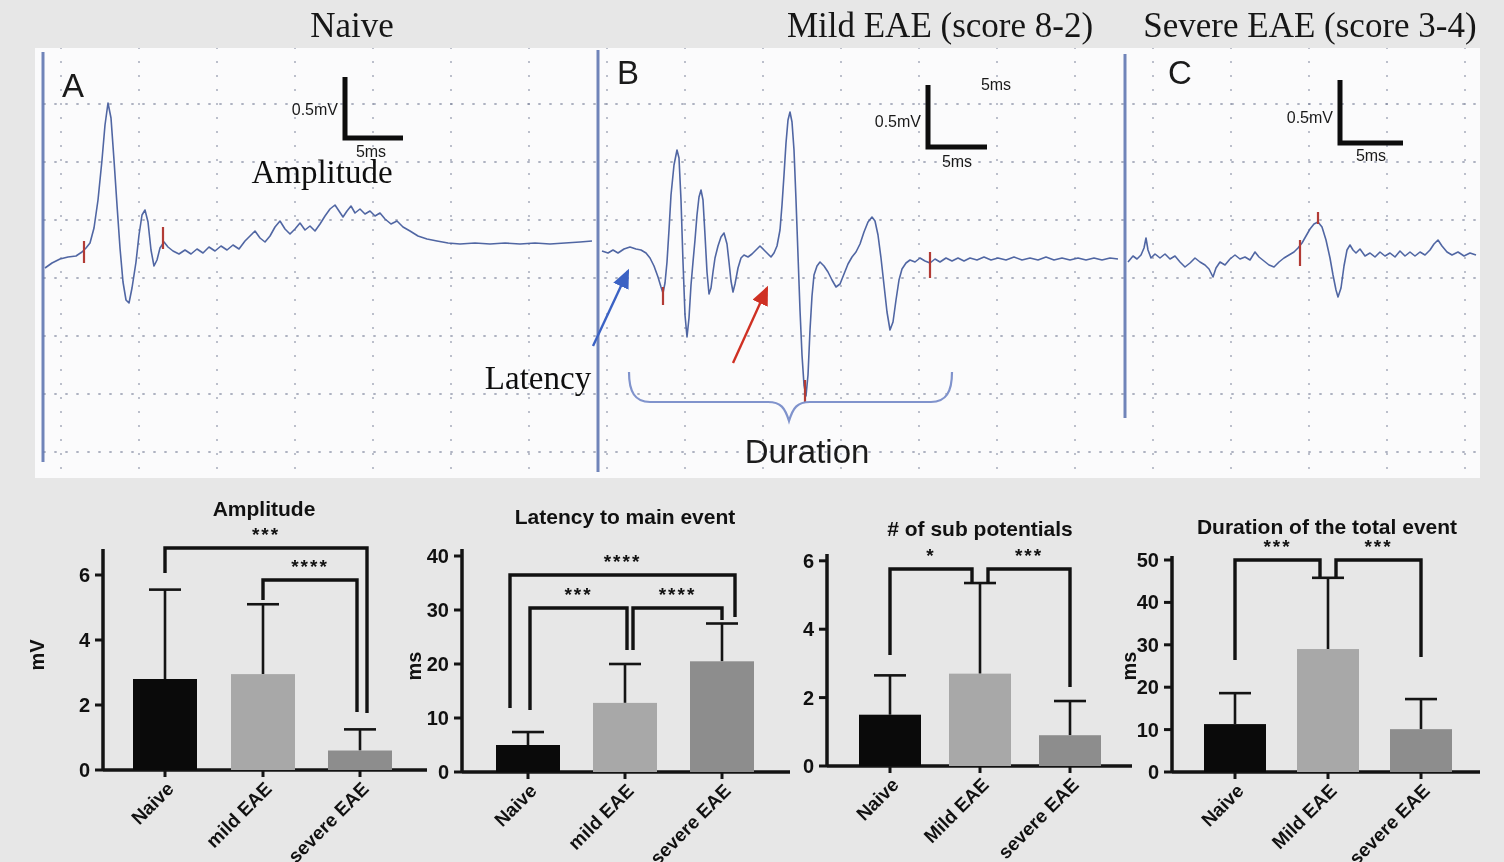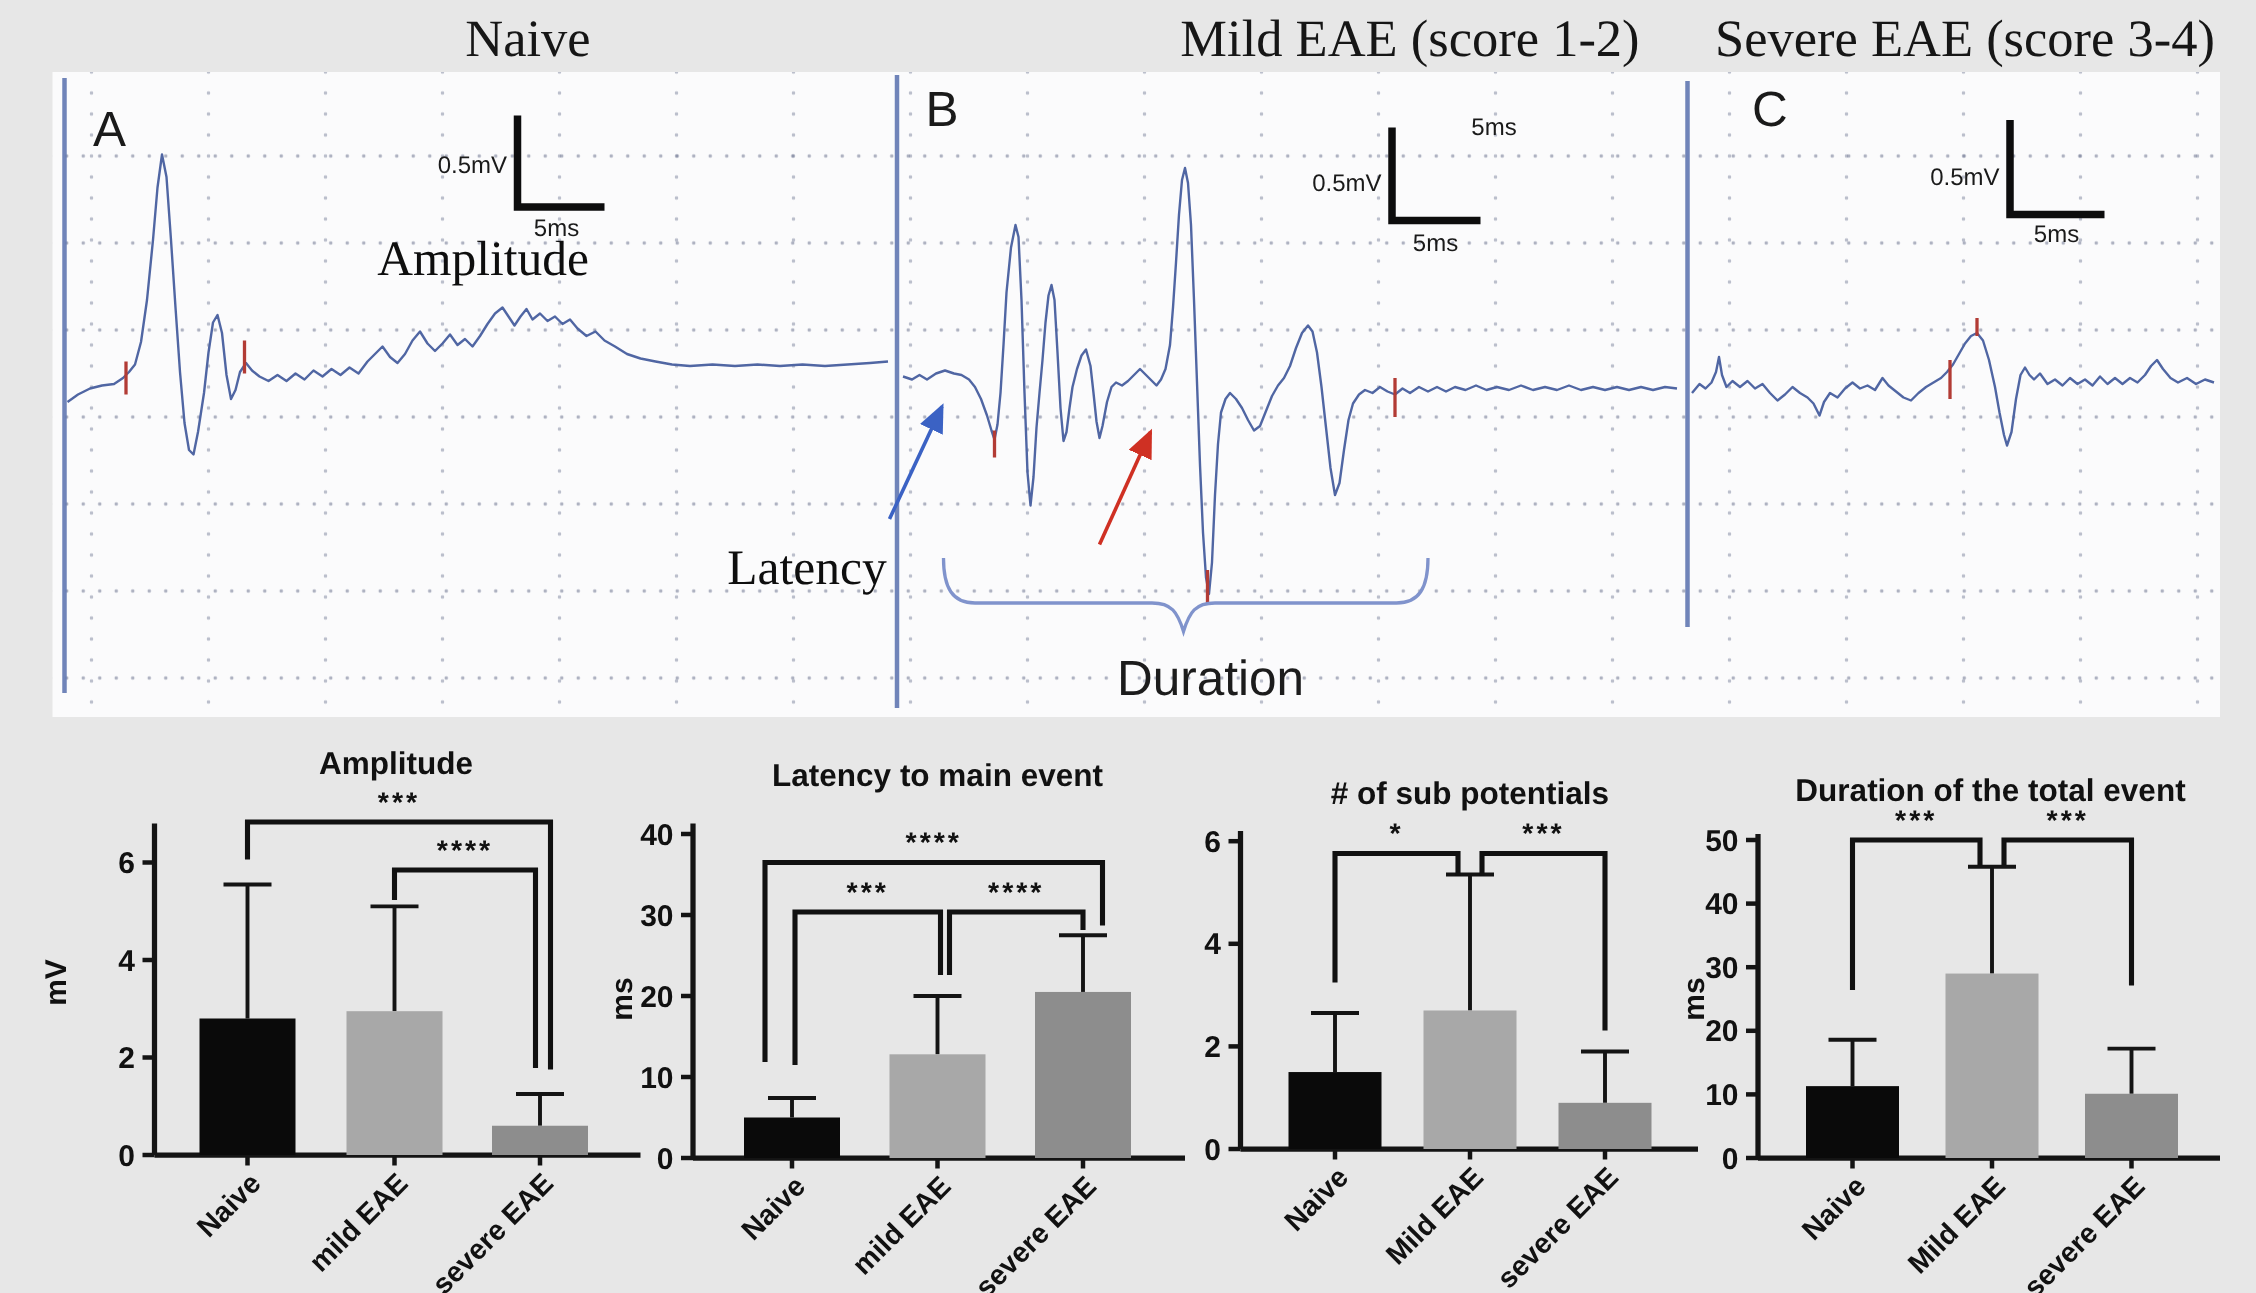--- a/index.html
+++ b/index.html
@@ -31,21 +31,21 @@
   .serif-note{font-family:"Liberation Serif", serif;}
 </style>
 </head>
 <body>
 
 <div class="page">
 
   <div class="trace-strip"></div>
 
   <div class="hdr hdr-naive">Naive</div>
-  <div class="hdr hdr-mild">Mild EAE (score 1-2)</div>
+  <div class="hdr hdr-mild">Mild EAE (score 8-2)</div>
   <div class="hdr hdr-severe">Severe EAE (score 3-4)</div>
 
   <svg id="fig-svg" width="1504" height="862" viewBox="0 0 1504 862">
       <defs>
         <marker id="ah-blue" markerWidth="10" markerHeight="10" refX="7" refY="3.5" orient="auto" markerUnits="strokeWidth">
           <path d="M0,0 L8,3.5 L0,7 Z" fill="#3b62c4"></path>
         </marker>
         <marker id="ah-red" markerWidth="10" markerHeight="10" refX="7" refY="3.5" orient="auto" markerUnits="strokeWidth">
           <path d="M0,0 L8,3.5 L0,7 Z" fill="#cf3023"></path>
         </marker>

